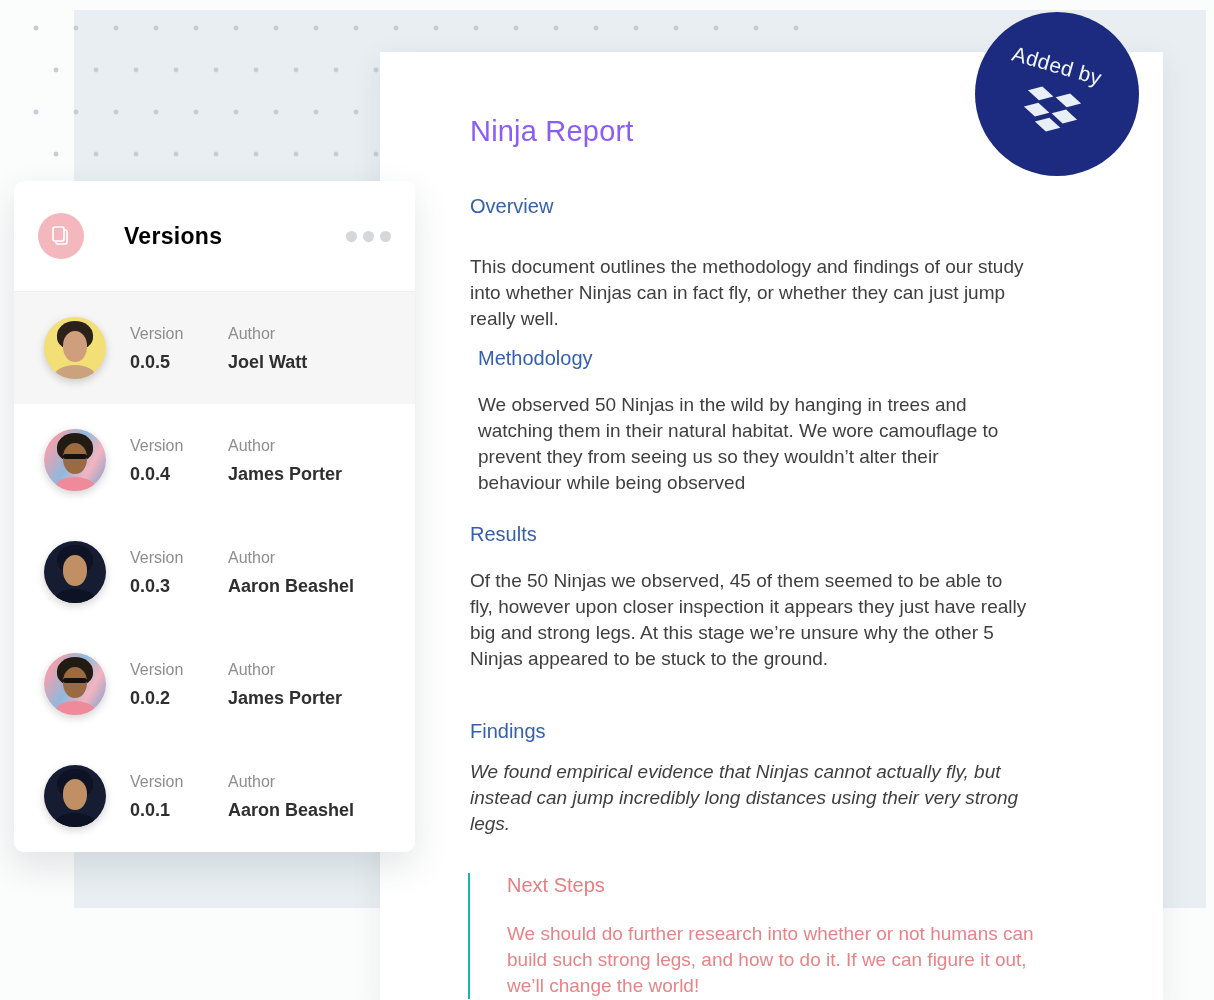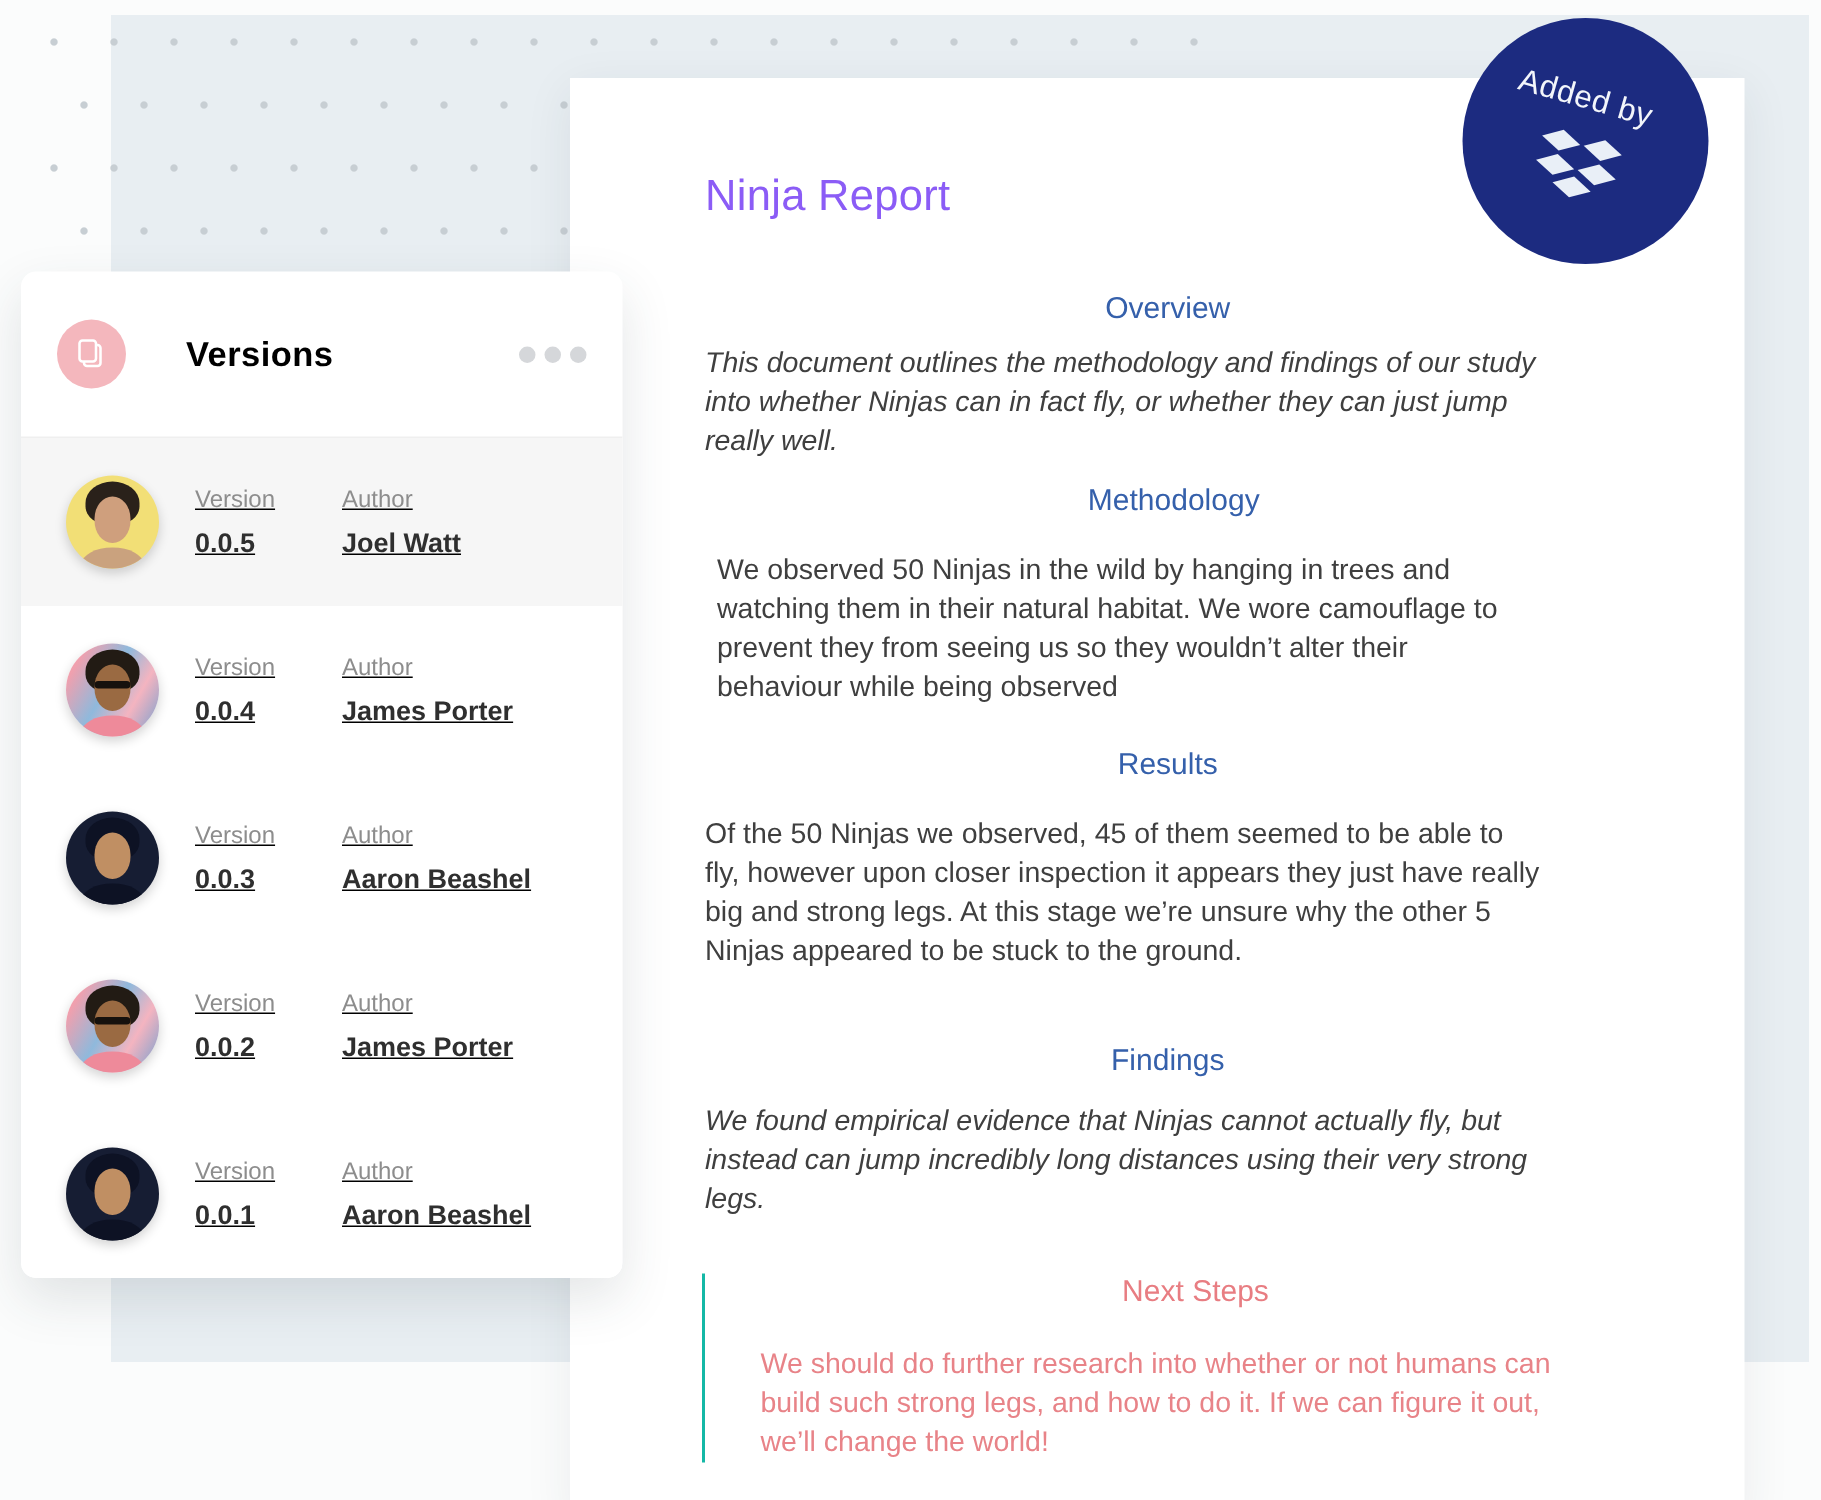--- a/index.html
+++ b/index.html
@@ -29,28 +29,28 @@
     position:absolute; left:380px; top:52px; width:783px; height:960px;
     background:#ffffff; z-index:2;
     box-shadow:0 8px 30px rgba(40,55,70,0.08);
     padding:0 76px 0 90px;
   }
   .doc-title {
     margin-top:62px; font-size:29px; line-height:34px;
     color:#8b5cf6; font-weight:400; letter-spacing:0.2px;
   }
   .doc-h {
-    font-size:20px; line-height:24px; color:#3560ab; font-weight:400;text-align:center;
+    font-size:20px; line-height:24px; color:#3560ab; font-weight:400;
   }
   .doc-p {
     font-size:19px; line-height:26px; color:#3f3f3f;
     white-space:pre-line;
   }
   .sec-overview .doc-h    { margin-top:46px; }
-  .sec-overview .doc-p    { margin-top:12px;font-style:italic; }
+  .sec-overview .doc-p    { margin-top:36px; }
   .sec-methodology .doc-h { margin-top:14px; margin-left:8px; }
   .sec-methodology .doc-p { margin-top:22px; margin-left:8px; }
   .sec-results .doc-h     { margin-top:26px; }
   .sec-results .doc-p     { margin-top:22px; }
   .sec-findings .doc-h    { margin-top:47px; }
   .sec-findings .doc-p    { margin-top:16px;font-style:italic; }
 
   .callout {
     margin-top:36px; margin-left:-2px;
     border-left:2px solid #14b8a6;
@@ -77,21 +77,20 @@
   .card-title {
     margin-left:40px; font-size:23px; font-weight:700; color:#000000;
     letter-spacing:0.3px; flex:1;
   }
   .menu-dots { display:flex; gap:6px; }
   .menu-dots i { width:11px; height:11px; border-radius:50%; background:#d5d7da; }
 
   .version-row {
     height:112px; display:flex; align-items:center; padding-left:30px;
     background:#ffffff;
-    text-decoration:underline;
   }
   .version-row.selected { background:#f6f6f6; }
 
   .col { display:flex; flex-direction:column; }
   .col-version { width:98px; margin-left:24px; }
   .col-author  { flex:1; }
   .row-label { font-size:16px; color:#8d8d8d; line-height:20px; }
   .row-value { font-size:18px; color:#2f2f2f; font-weight:700; line-height:22px; margin-top:7px; }
 
   

